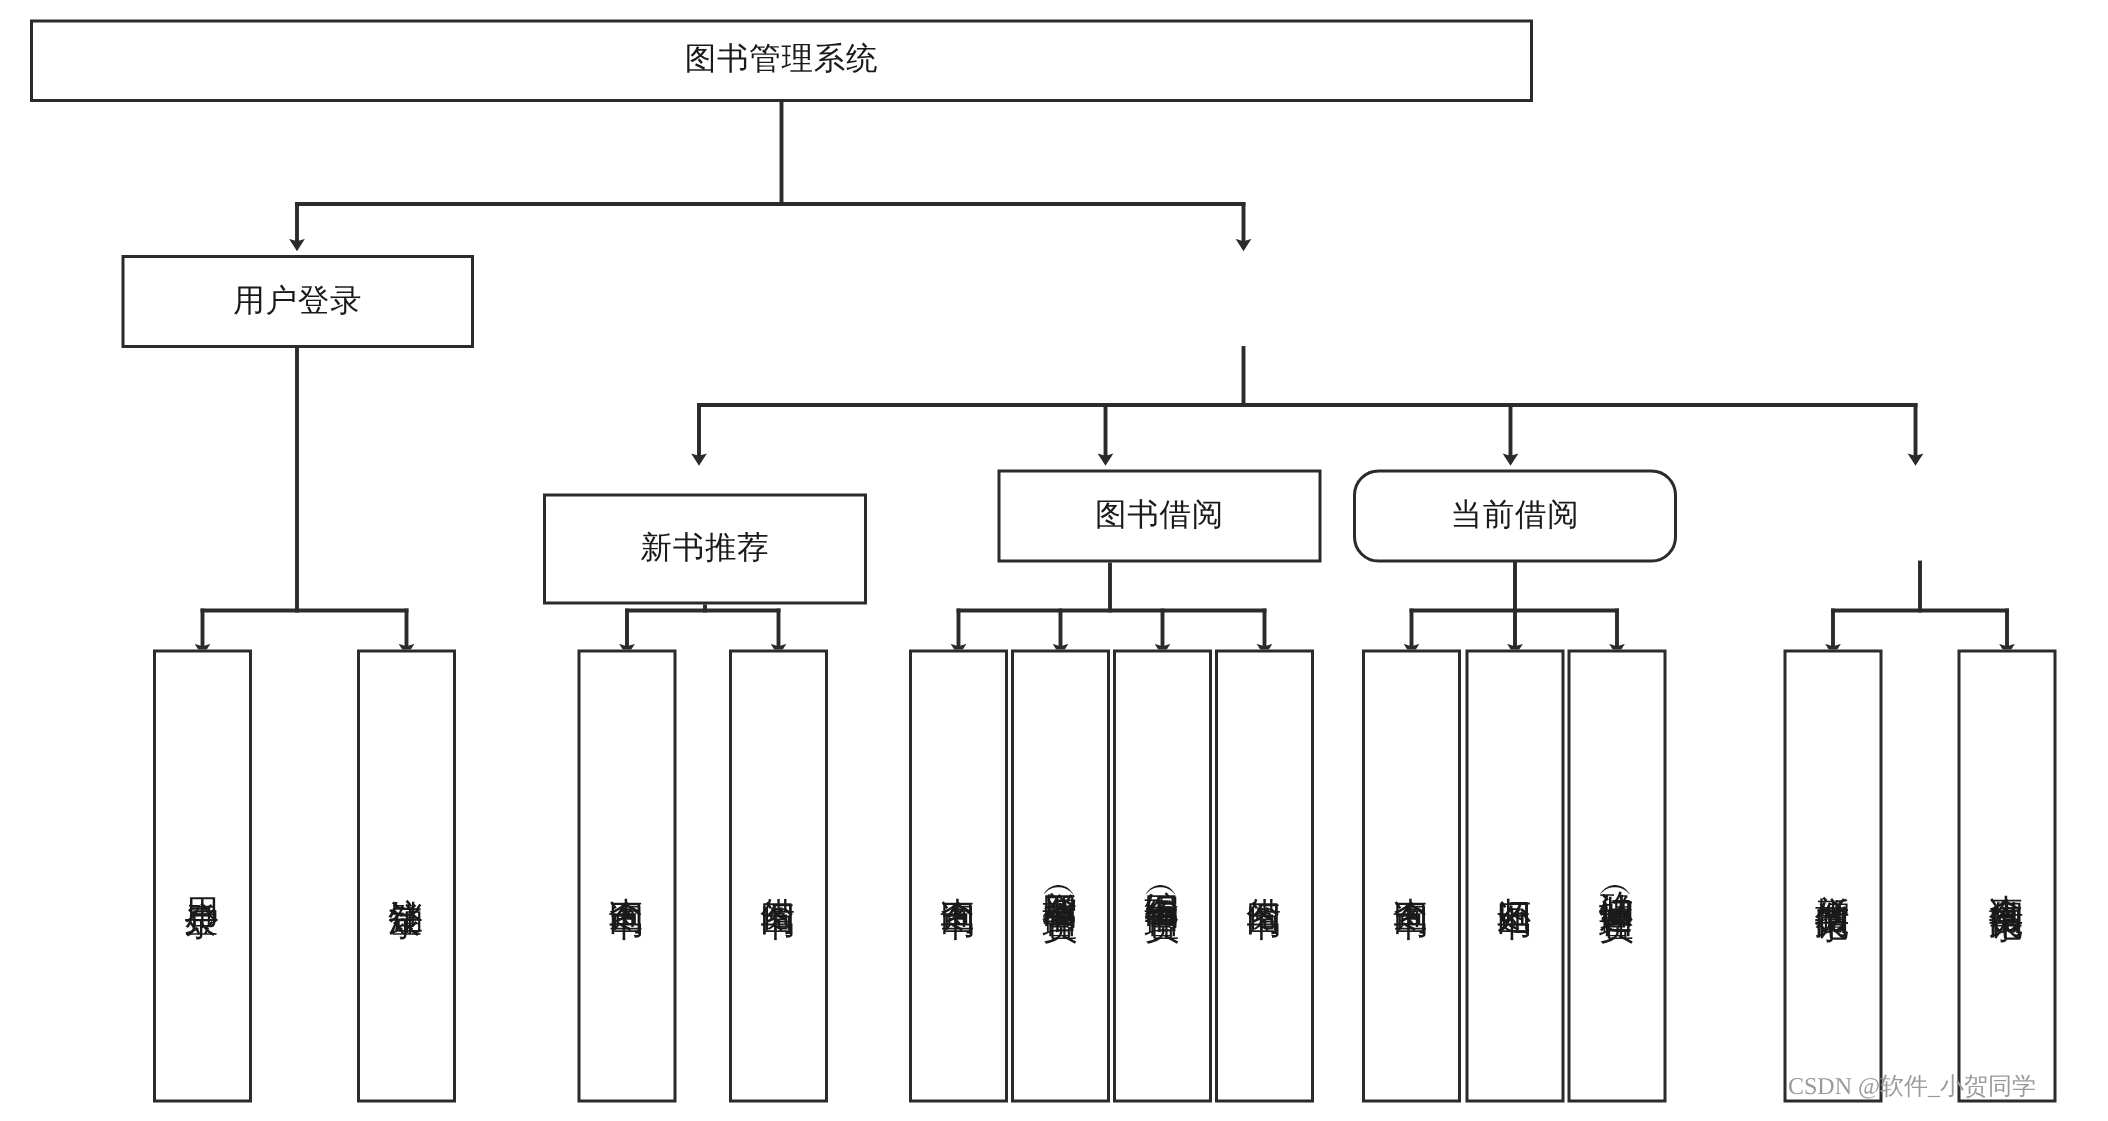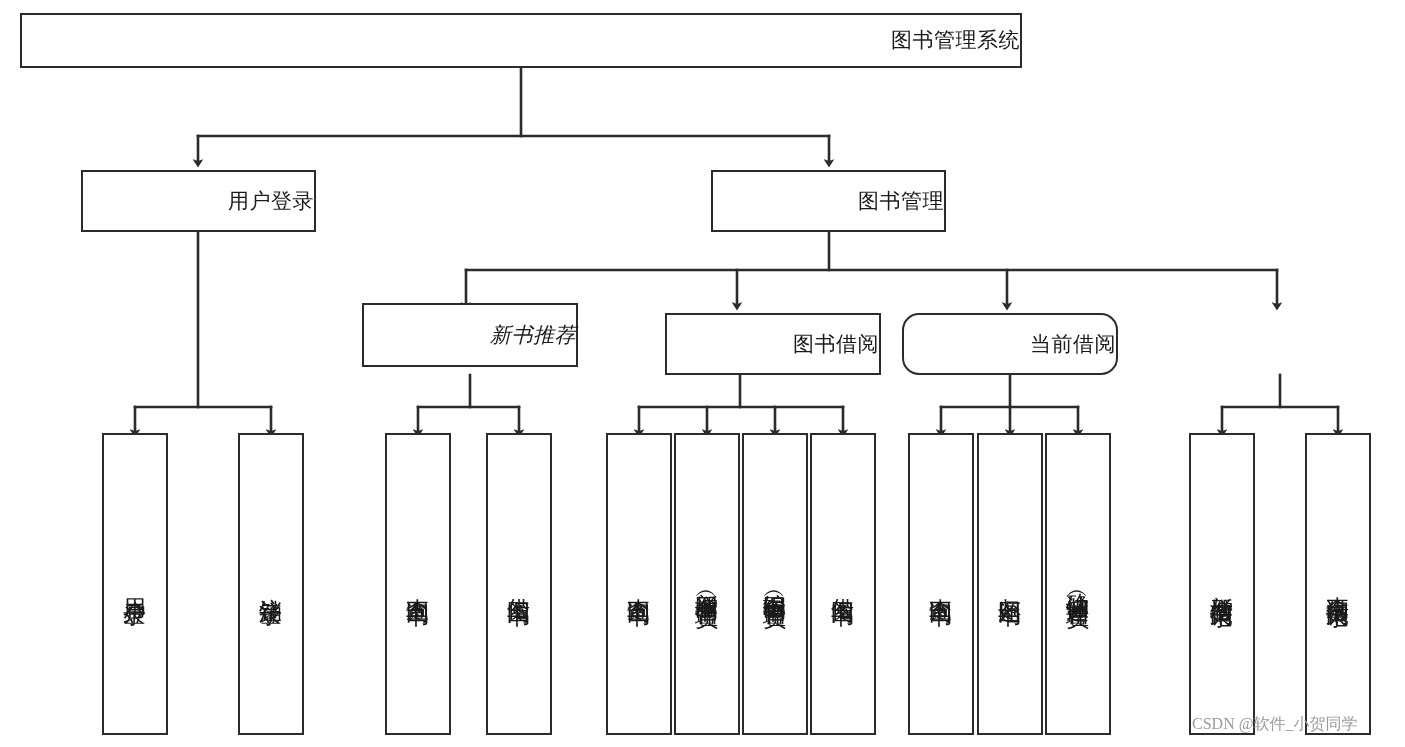--- a/index.html
+++ b/index.html
@@ -25,21 +25,21 @@
     width: 1405px;
     height: 747px;
   }
   .node {
     position: absolute;
     box-sizing: border-box;
     border: 2px solid #2b2b2b;
     background: #ffffff;
     display: flex;
     align-items: center;
-    justify-content: flex-end;
+    justify-content: center;
     color: #1a1a1a;
     z-index: 2;
   }
   .node-label {
     display: block;
     text-align: center;
     line-height: 1.18;
     white-space: pre;
   }
   .node.horizontal .node-label {
@@ -125,25 +125,22 @@
     </g>
   </svg>
 
   <div class="node root horizontal" style="left:20px; top:13px; width:1002px; height:55px;">
     <span class="node-label">图书管理系统</span>
   </div>
 
   <div class="node horizontal" style="left:81px; top:170px; width:235px; height:62px;">
     <span class="node-label">用户登录</span>
   </div>
-  <div class="node horizontal" style="left:711px; top:170px; width:235px; height:62px;">
-    <span class="node-label">图书管理</span>
-  </div>
 
-  <div class="node horizontal" style="left:362px; top:303px; width:216px; height:64px;font-style:italic;">
+  <div class="node horizontal" style="left:362px; top:329px; width:216px; height:74px;">
     <span class="node-label">新书推荐</span>
   </div>
   <div class="node horizontal" style="left:632px; top:313px; width:216px; height:62px;margin-left:33px;">
     <span class="node-label">图书借阅</span>
   </div>
   <div class="node horizontal" style="left:902px; top:313px; width:216px; height:62px;border-radius:17px;">
     <span class="node-label">当前借阅</span>
   </div>
 
   <div class="node vertical" style="left:102px; top:433px; width:66px; height:302px;">

